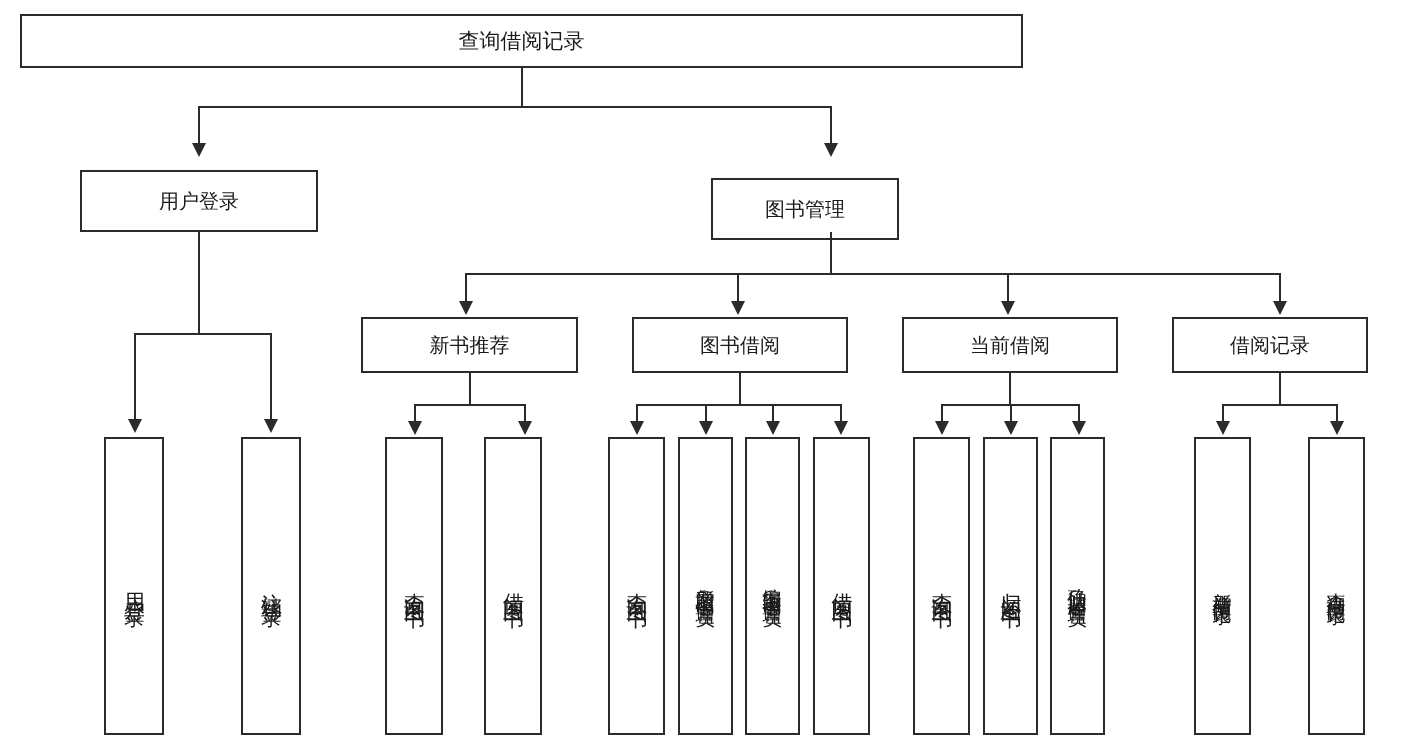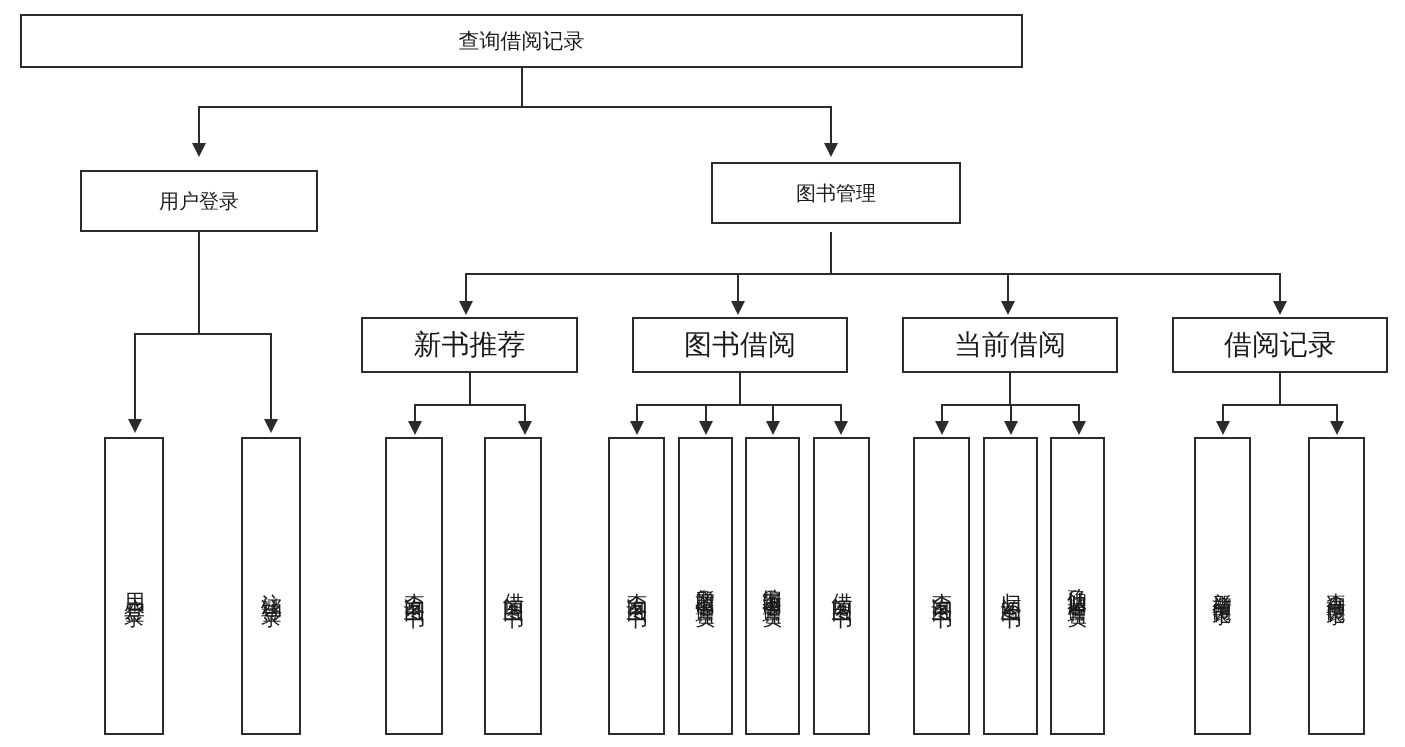--- a/index.html
+++ b/index.html
@@ -28,21 +28,21 @@
     color:#1a1a1a;
     line-height:1.15;
   }
   .node.root{
     font-size:21px;
   }
   .node.lvl2{
     font-size:20px;
   }
   .node.lvl3{
-    font-size:28px;
+    font-size:20px;
   }
 
   
   .leaf{
     position:absolute;
     box-sizing:border-box;
     background:#ffffff;
     border:2px solid #2b2b2b;
     display:flex;
     align-items:center;
@@ -101,21 +101,21 @@
 
   <div class="ln h" style="left:198px;top:106px;width:634px;"></div>
 
   <div class="ln v" style="left:198px;top:106px;height:40px;"></div>
   <div class="arrow" style="left:192px;top:143px;"></div>
   <div class="ln v" style="left:830px;top:106px;height:40px;"></div>
   <div class="arrow" style="left:824px;top:143px;"></div>
 
   <div class="node lvl2" style="left:80px;top:170px;width:238px;height:62px;">用户登录</div>
 
-  <div class="node lvl2" style="left:711px;top:162px;width:250px;height:62px;">图书管理</div>
+  <div class="node lvl2" style="left:711px;top:178px;width:188px;height:62px;">图书管理</div>
 
   <div class="ln v" style="left:198px;top:232px;height:102px;"></div>
   <div class="ln h" style="left:134px;top:333px;width:136px;"></div>
   <div class="ln v" style="left:134px;top:333px;height:88px;"></div>
   <div class="arrow" style="left:128px;top:419px;"></div>
   <div class="ln v" style="left:270px;top:333px;height:88px;"></div>
   <div class="arrow" style="left:264px;top:419px;"></div>
 
   <div class="ln v" style="left:830px;top:232px;height:42px;"></div>
   <div class="ln h" style="left:465px;top:273px;width:816px;"></div>
@@ -131,21 +131,21 @@
 
   <div class="ln v" style="left:1279px;top:273px;height:30px;"></div>
   <div class="arrow" style="left:1273px;top:301px;"></div>
 
   <div class="node lvl3" style="left:361px;top:317px;width:217px;height:56px;">新书推荐</div>
 
   <div class="node lvl3" style="left:632px;top:317px;width:216px;height:56px;">图书借阅</div>
 
   <div class="node lvl3" style="left:902px;top:317px;width:216px;height:56px;">当前借阅</div>
 
-  <div class="node lvl3" style="left:1172px;top:317px;width:216px;height:56px;">借阅记录</div>
+  <div class="node lvl3" style="left:1172px;top:317px;width:196px;height:56px;">借阅记录</div>
 
   <div class="ln v" style="left:469px;top:373px;height:32px;"></div>
   <div class="ln h" style="left:414px;top:404px;width:112px;"></div>
   <div class="ln v" style="left:414px;top:404px;height:19px;"></div>
   <div class="arrow" style="left:408px;top:421px;"></div>
   <div class="ln v" style="left:524px;top:404px;height:19px;"></div>
   <div class="arrow" style="left:518px;top:421px;"></div>
 
   <div class="ln v" style="left:739px;top:373px;height:32px;"></div>
   <div class="ln h" style="left:636px;top:404px;width:206px;"></div>

